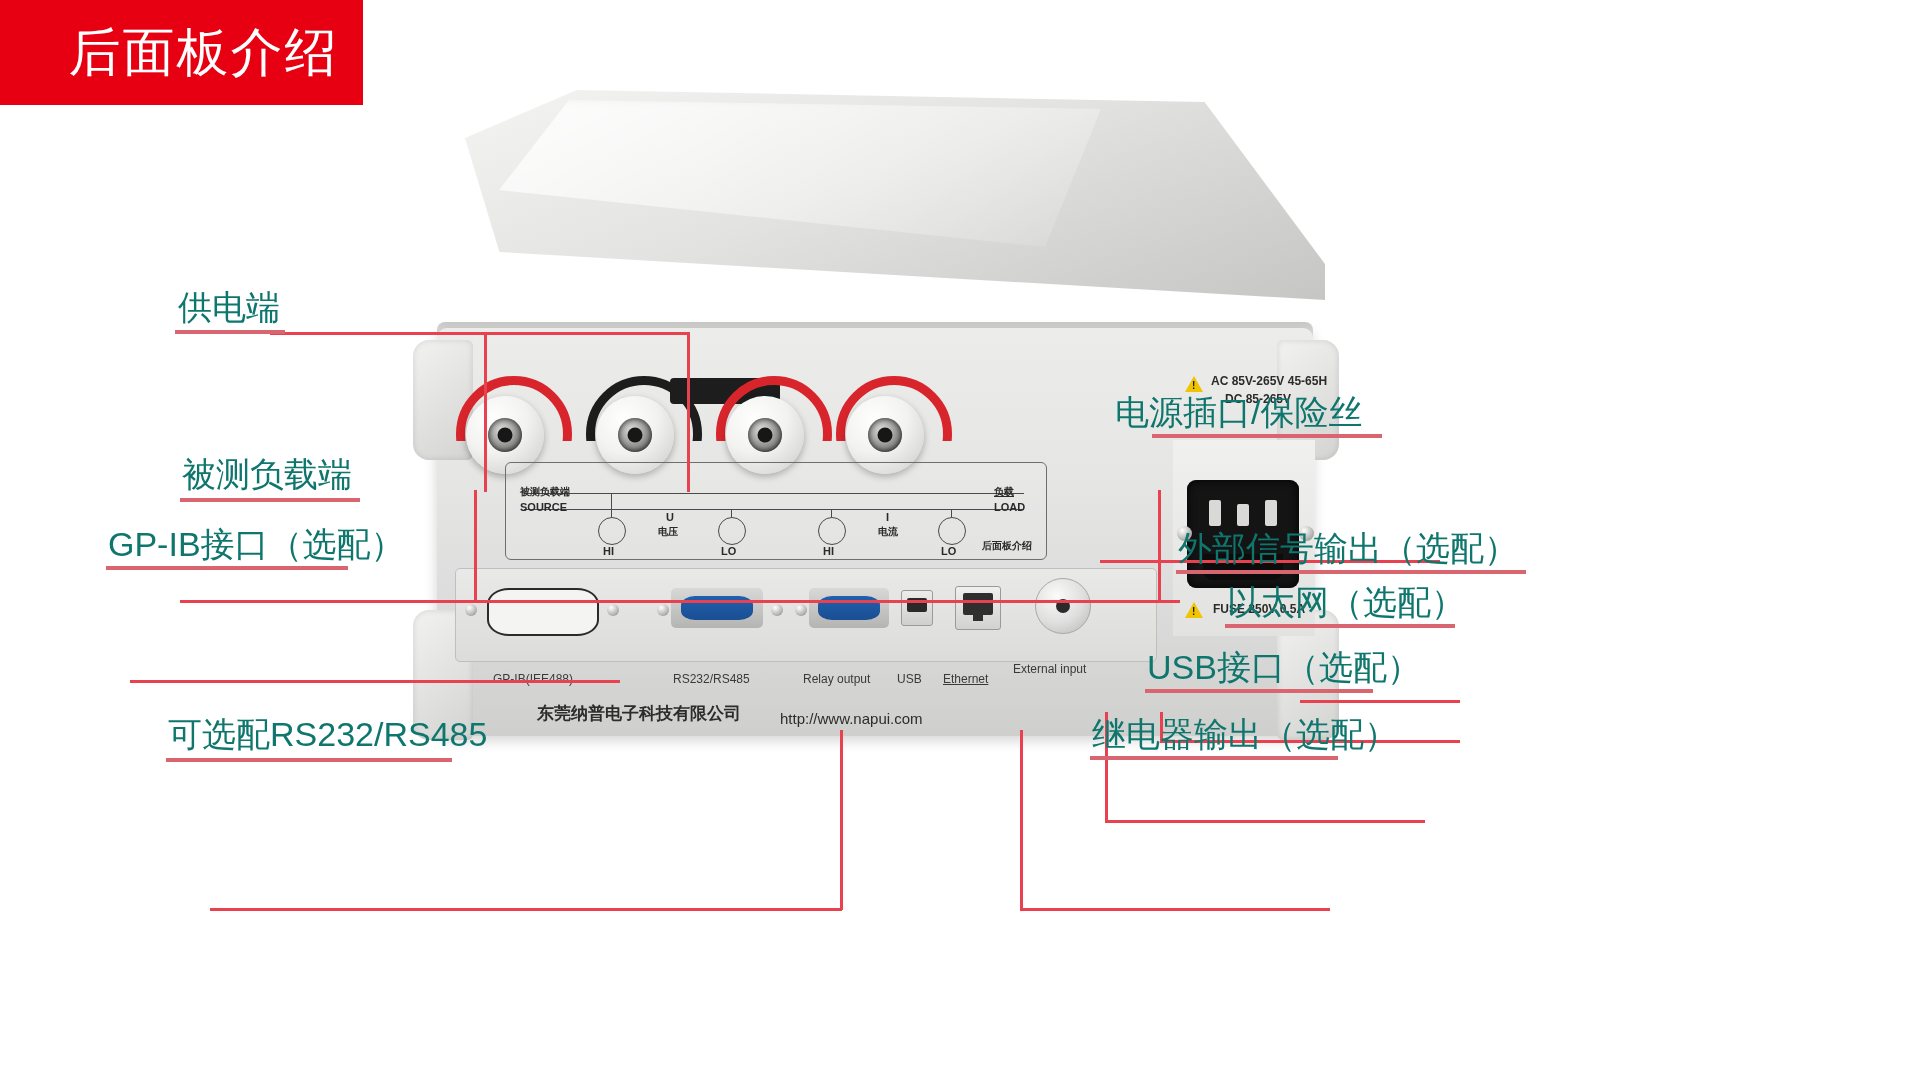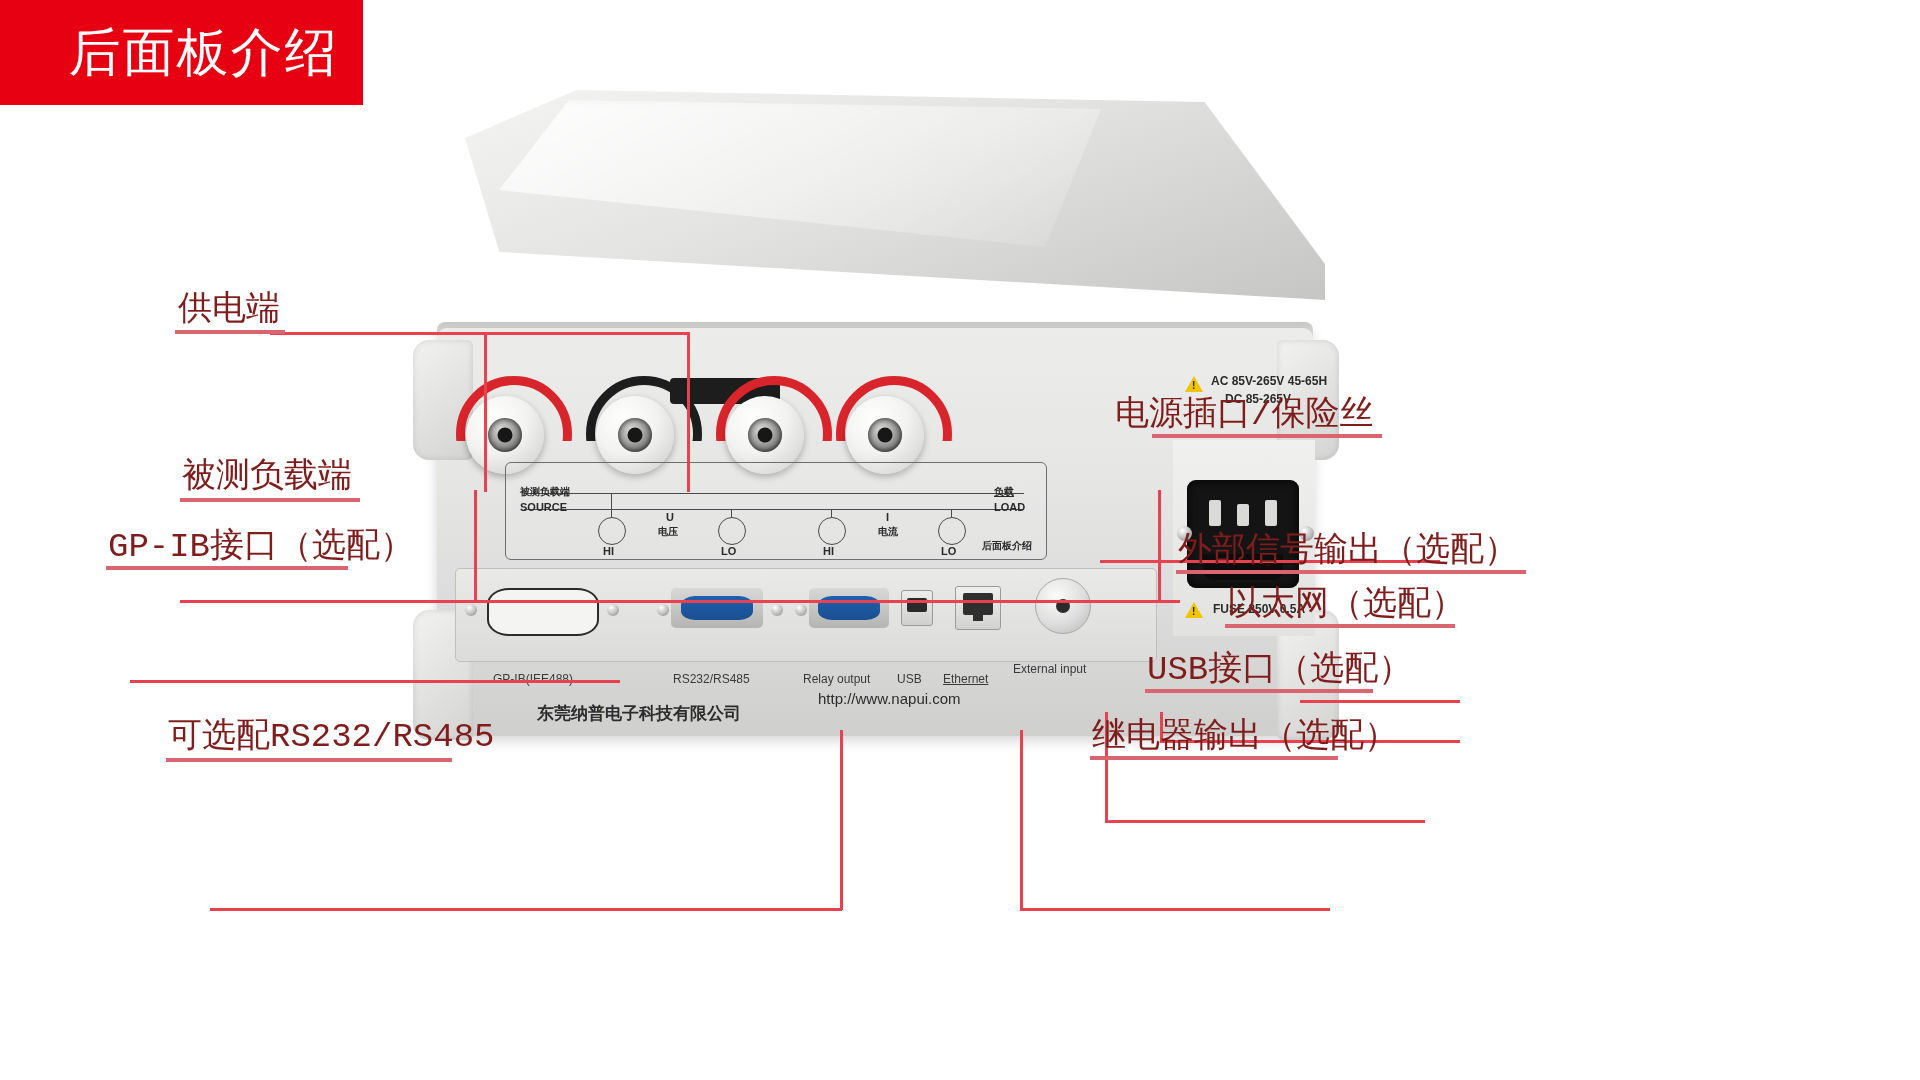--- a/index.html
+++ b/index.html
@@ -106,22 +106,22 @@
      background:#0c0c0c;border-radius:0 0 10px 10px;}
   .ac-screw{position:absolute;width:15px;height:15px;border-radius:50%;
      background:radial-gradient(circle at 35% 30%,#fff,#b4b4b2 60%,#8a8a88);}
   .warn{position:absolute;width:0;height:0;border-left:9px solid transparent;
      border-right:9px solid transparent;border-bottom:16px solid #f0c400;}
   .warn::after{content:"!";position:absolute;left:-2px;top:4px;font-size:10px;
      color:#1a1a1a;font-weight:bold;}
   .ac-txt{position:absolute;font-size:12px;color:#2b2b2b;white-space:nowrap;font-weight:600;}
 
   
-  .anno{position:absolute;color:#7f1d1d;white-space:nowrap;
-     font-family:Liberation Mono, monospace;}
+  .anno{position:absolute;color:#0f766e;white-space:nowrap;
+     font-family:Liberation Sans, sans-serif;}
   .anno-cn{font-size:34px;}
   .ul{position:absolute;height:4px;background:#d8656f;}
   .lead{position:absolute;background:#e8414f;}
   .lead-h{height:3px;} .lead-v{width:3px;}
 </style>
 </head>
 <body>
 
 <div id="title-banner">
   <span class="txt">后面板介绍</span>
@@ -225,21 +225,21 @@
   <div class="bnc"></div>
 
   <span class="panel-label" style="left:68px;top:582px;">GP-IB(IEE488)</span>
   <span class="panel-label" style="left:248px;top:582px;">RS232/RS485</span>
   <span class="panel-label" style="left:378px;top:582px;">Relay output</span>
   <span class="panel-label" style="left:472px;top:582px;">USB</span>
   <span class="panel-label" style="left:518px;top:582px;text-decoration:underline;">Ethernet</span>
   <span class="panel-label" style="left:588px;top:572px;">External input</span>
 
   <span class="brand" style="left:112px;top:612px;">东莞纳普电子科技有限公司</span>
-  <span class="url" style="left:355px;top:600px;margin-left:38px;">http://www.napui.com</span>
+  <span class="url" style="left:355px;top:620px;">http://www.napui.com</span>
 </div>
 
 <div class="lead lead-h" style="left:270px;top:332px;width:420px;"></div>
 <div class="lead lead-v" style="left:484px;top:332px;height:160px;"></div>
 <div class="lead lead-v" style="left:687px;top:332px;height:160px;"></div>
 
 <div class="lead lead-h" style="left:180px;top:600px;width:1000px;"></div>
 <div class="lead lead-v" style="left:474px;top:490px;height:112px;"></div>
 <div class="lead lead-v" style="left:1158px;top:490px;height:112px;"></div>
 

